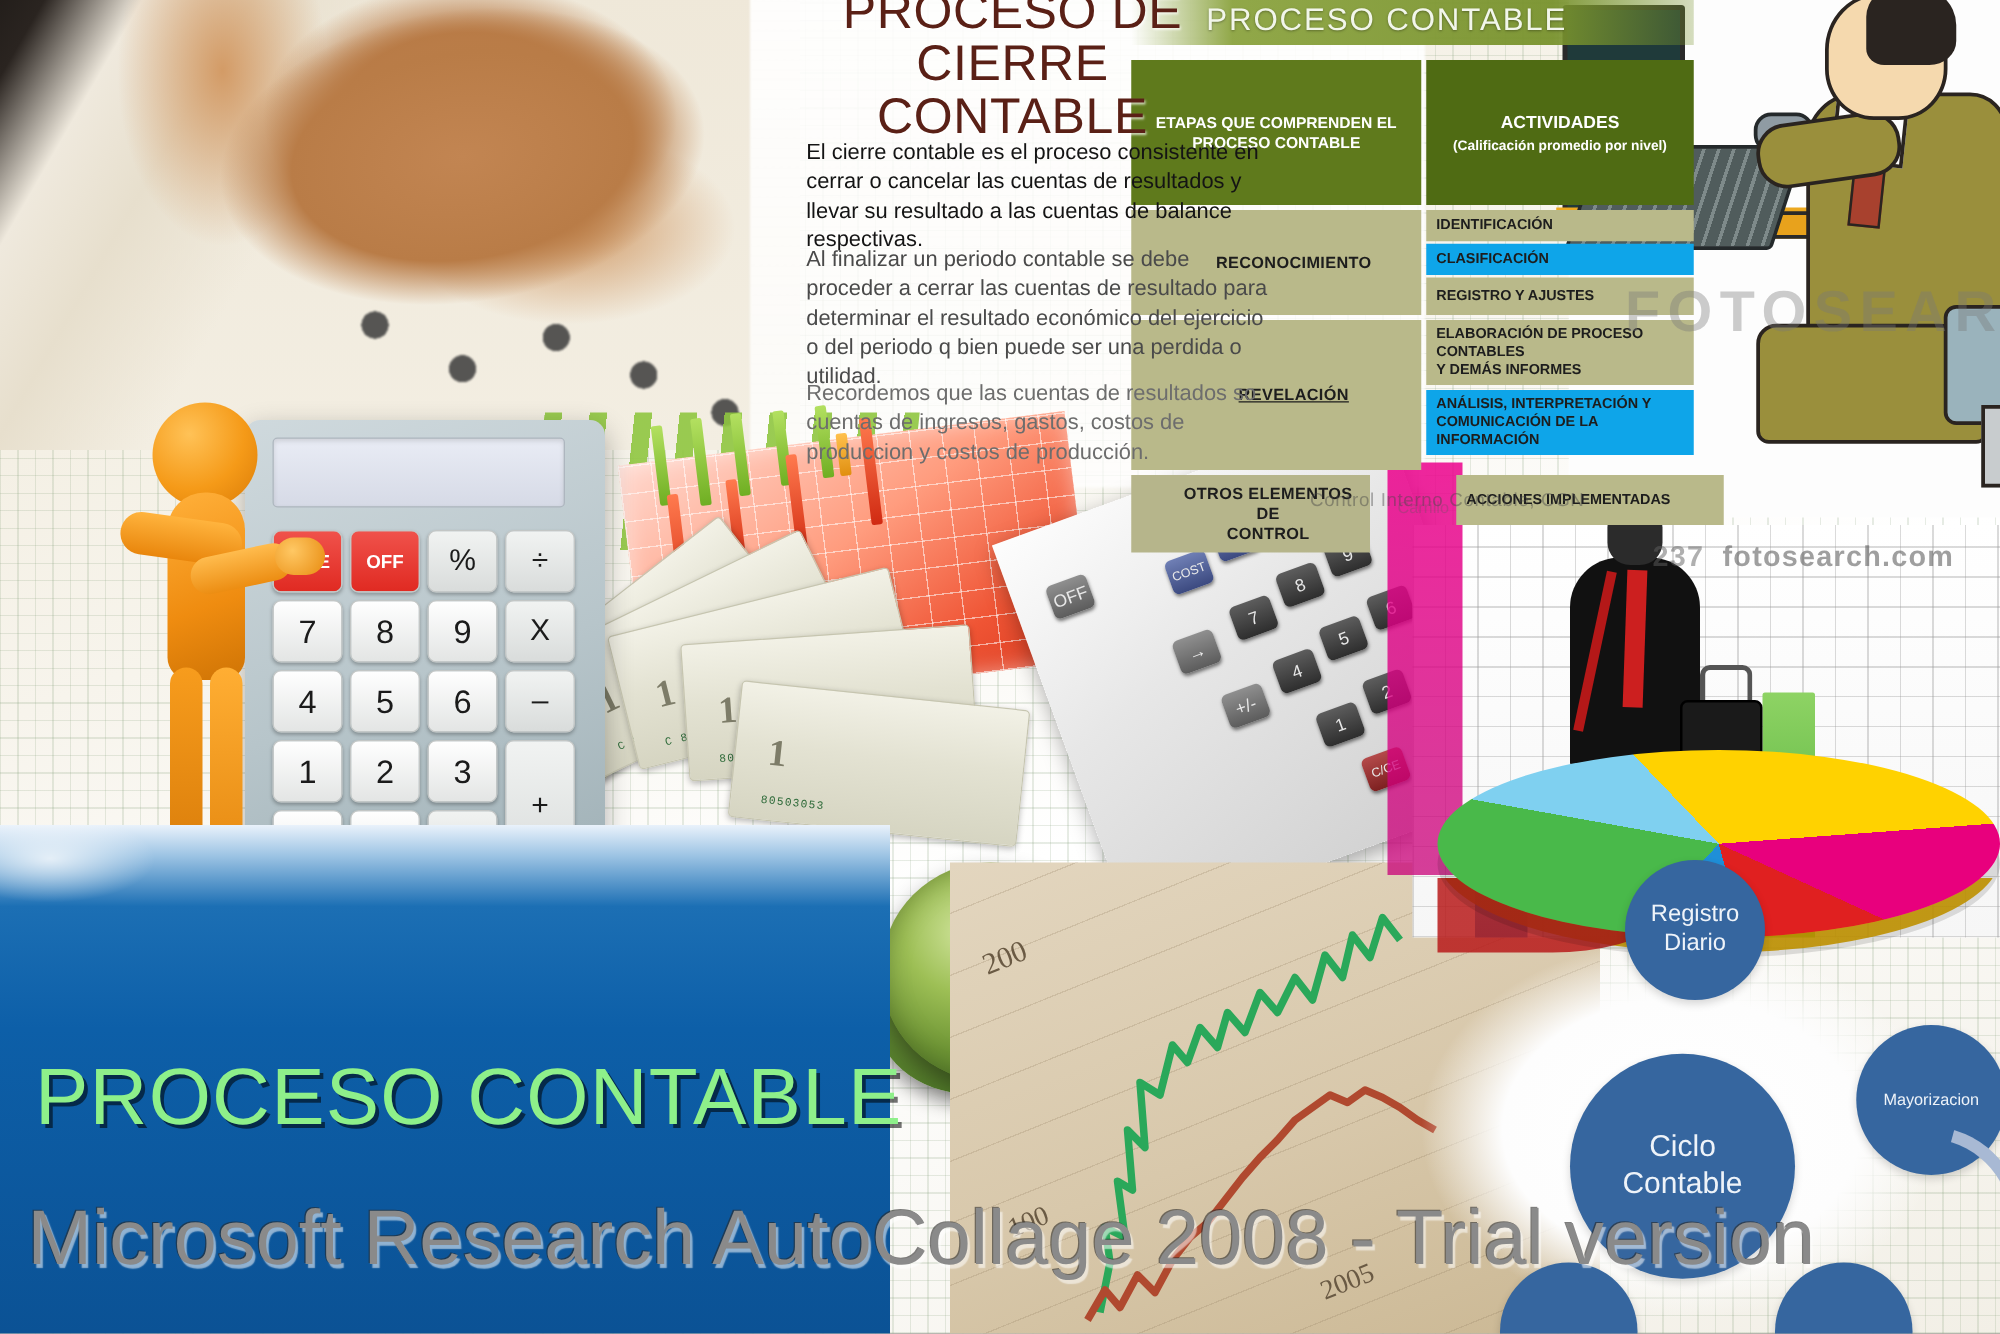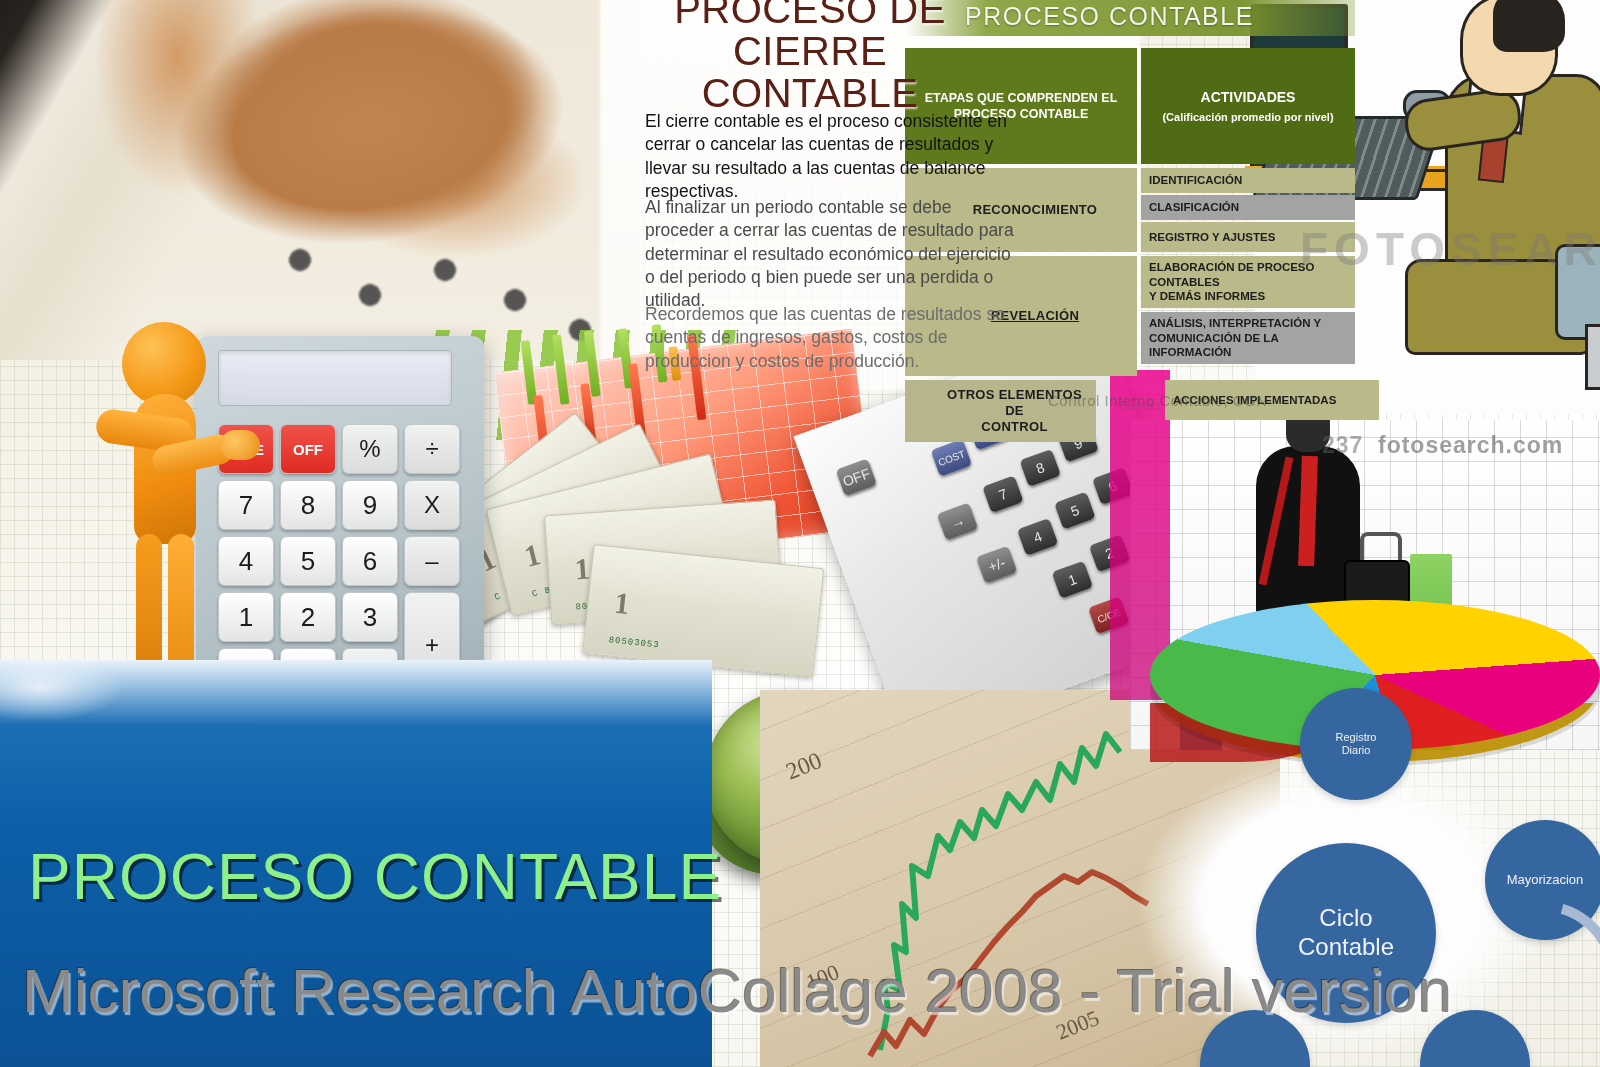--- a/index.html
+++ b/index.html
@@ -239,21 +239,21 @@
     text-shadow:0 1px 2px rgba(0,0,0,.35);
   }
   .tbl-bgtop{position:absolute;left:0;top:-30px;width:450px;height:36px;
     background:linear-gradient(90deg,rgba(139,163,63,.0),rgba(139,163,63,.95) 18%,rgba(120,146,45,.95) 75%,rgba(120,146,45,.3));}
   .th{position:absolute;background:#5f7a1c;color:#fff;font-weight:700;font-size:12.5px;
       display:flex;align-items:center;justify-content:center;text-align:center;padding:4px 8px;box-sizing:border-box;line-height:1.3;}
   .th.dark{background:#4f6b13;}
   .td{position:absolute;background:#b9b98a;color:#1d1d1d;font-size:11.5px;font-weight:700;
       display:flex;align-items:center;padding:3px 8px;box-sizing:border-box;line-height:1.25;}
   .td.ctr{justify-content:center;text-align:center;font-size:13px;letter-spacing:.3px;padding-left:36px;}
-  .td.lite{background:#a3a3a3;}
+  .td.lite{background:#0ea5e9;}
 
   
   .maintitle{
     left:600px;top:-12px;width:420px;text-align:center;
     font-size:40px;color:#5a2016;font-family:"Liberation Sans",sans-serif;
     letter-spacing:.5px;line-height:1.05;
     text-shadow:1px 2px 2px rgba(255,255,255,.7);
   }
   .para{
     left:645px;width:380px;font-size:17.5px;color:#141414;line-height:1.33;
@@ -438,21 +438,21 @@
   </div>
 
   <div class="abs pie">
     <div class="pie-side"></div>
     <div class="pie-side2"></div>
     <div class="pie-top"></div>
   </div>
 
   <div class="abs whitehalo"></div>
 
-  <div class="circ" style="left:1300px;top:688px;width:112px;height:112px;font-size:11px;">
+  <div class="circ" style="left:1300px;top:688px;width:112px;height:112px;font-size:19px;">
     <div>
       <div>Registro</div>
       <div>Diario</div>
     </div>
   </div>
 
   <div class="circ" style="left:1485px;top:820px;width:120px;height:120px;font-size:13px;">
     <div>Mayorizacion</div>
   </div>
 

